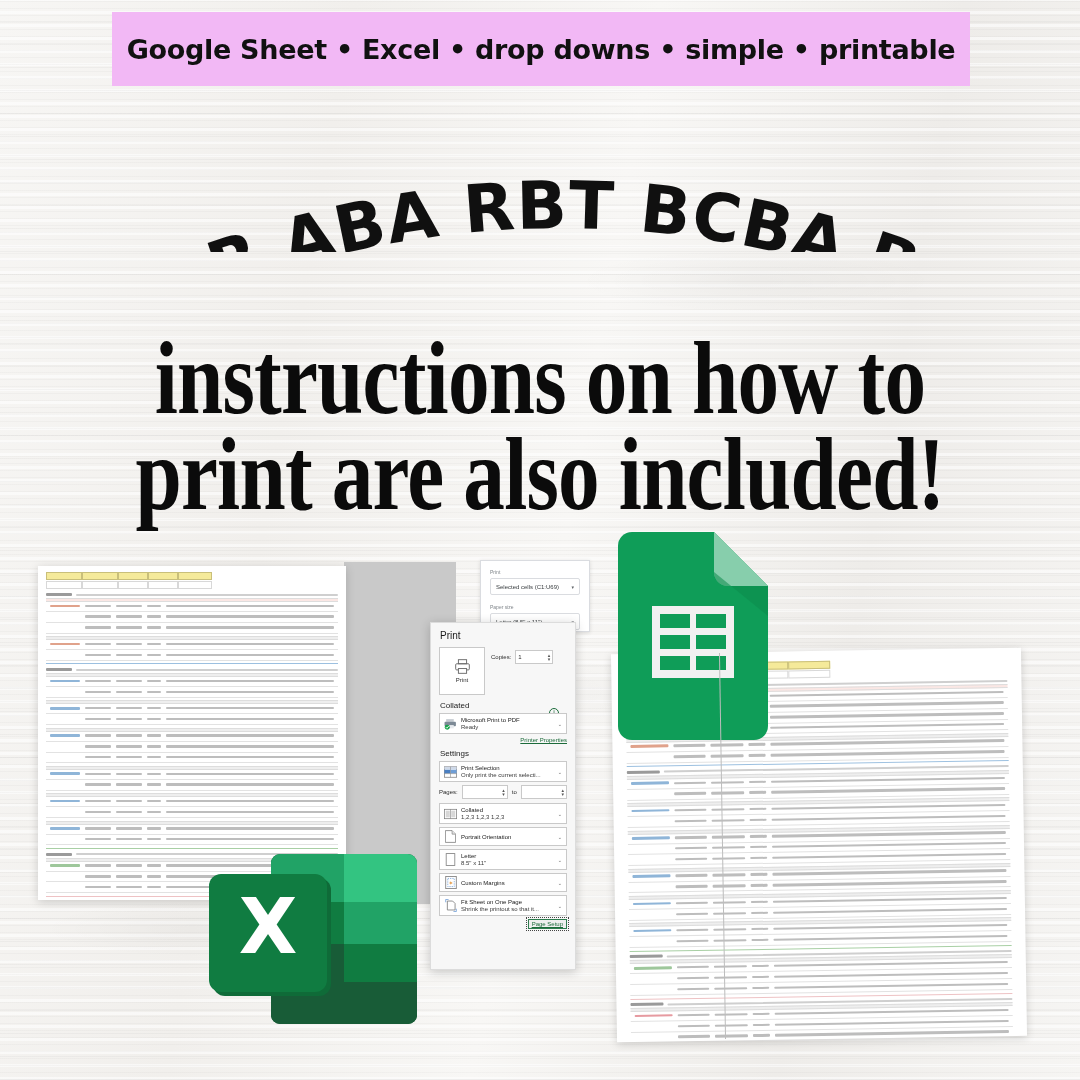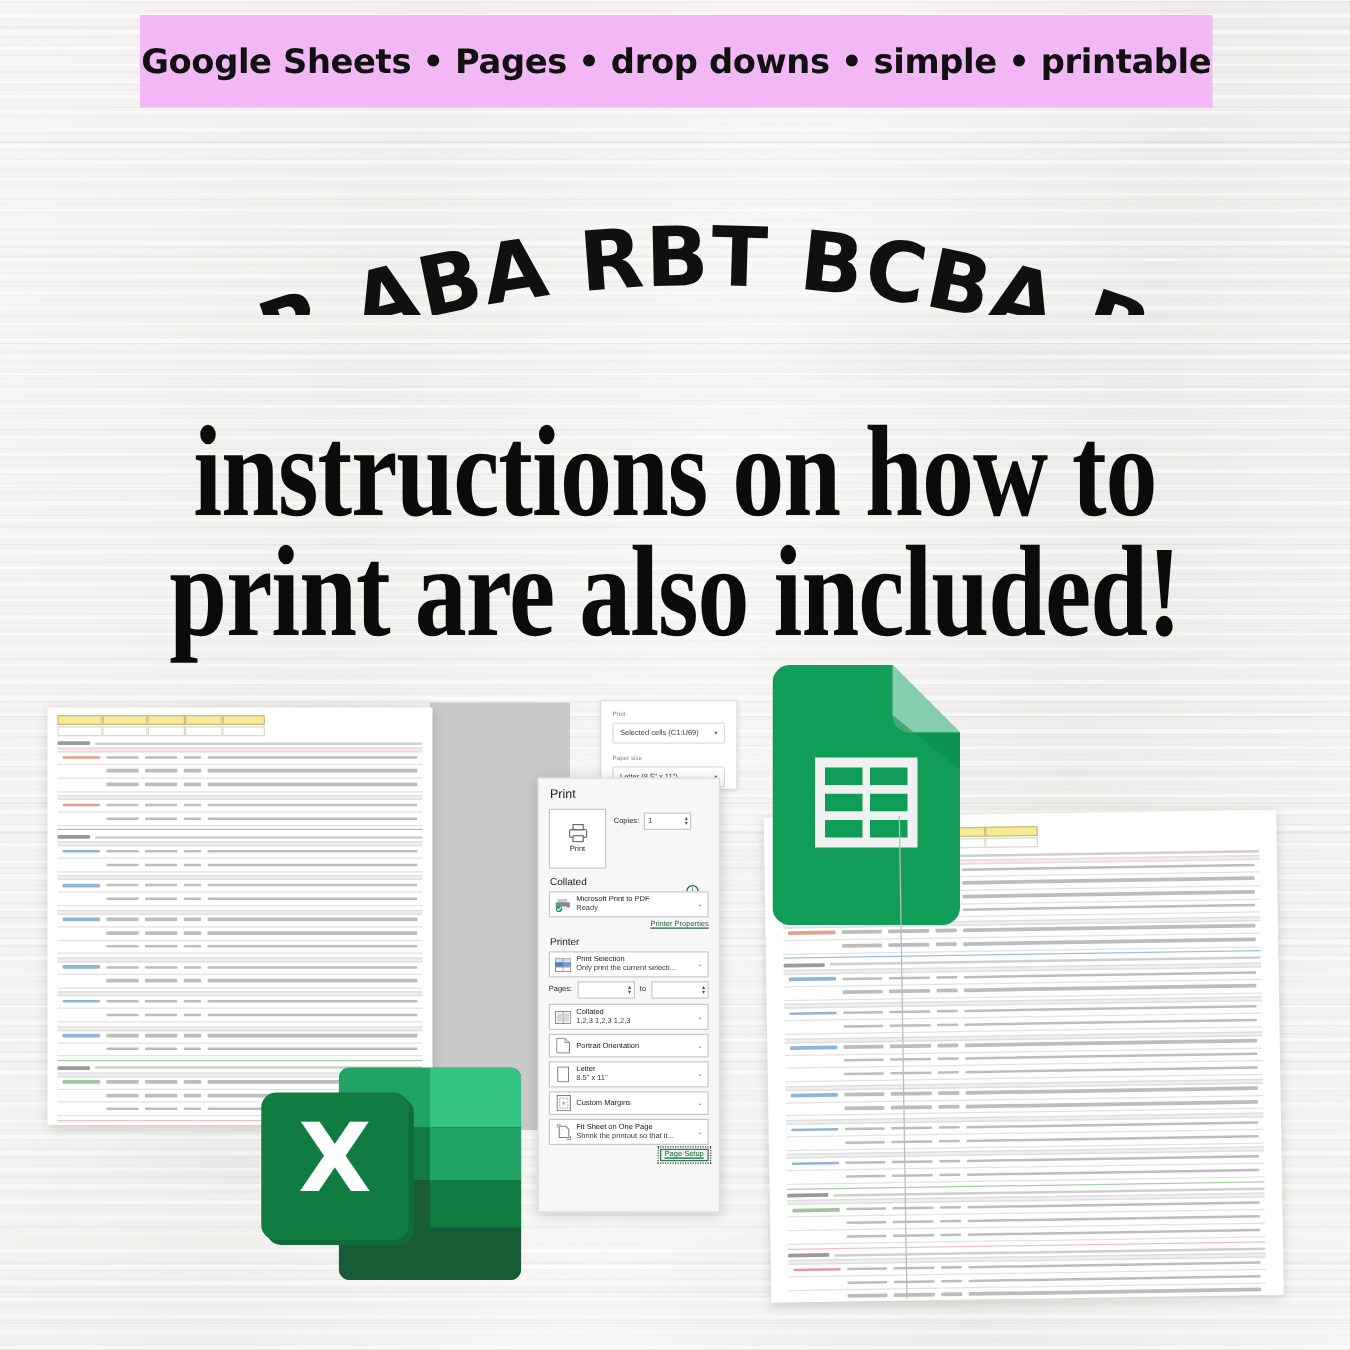--- a/index.html
+++ b/index.html
@@ -152,21 +152,21 @@
   
   #gsheets{position:absolute;left:618px;top:532px;width:150px;height:208px;}
   #excel{position:absolute;left:205px;top:848px;width:218px;height:182px;}
 </style>
 </head>
 <body>
 
 <div id="wood"></div>
 
 <div id="banner">
-  <span>Google Sheets • Pages • drop downs • simple • printable</span>
+  <span>Google Sheet • Excel • drop downs • simple • printable</span>
 </div>
 
 <svg id="arch" viewBox="0 0 1080 160">
   <defs>
     <path id="archpath" d="M 168,218 Q 540,64 912,200" fill="none"></path>
   </defs>
   <text>
     <textPath href="#archpath" startOffset="50%" text-anchor="middle">
       <tspan id="archtspan">FOR ABA RBT BCBA BA</tspan>
     </textPath>
@@ -742,21 +742,21 @@
       </span>
       <span class="txtcol">
         <span class="t1">Microsoft Print to PDF</span>
         <span class="t2">Ready</span>
       </span>
       <span class="car">⌄</span>
     </div>
 
     <a class="link">Printer Properties</a>
 
-    <div class="sec">Printer</div>
+    <div class="sec">Settings</div>
 
     <div class="rowbox" style="min-height:21px;">
       <span class="ico">
         <svg width="13" height="12" viewBox="0 0 16 14">
           <rect x="0.5" y="0.5" width="15" height="13" fill="#fff" stroke="#8a8a8a"></rect>
           <rect x="0.5" y="0.5" width="15" height="3.2" fill="#cfd9e8"></rect>
           <rect x="0.5" y="4.2" width="7.4" height="4.6" fill="#4a7fc1"></rect>
           <rect x="8" y="4.2" width="7.5" height="4.6" fill="#6f9ed6"></rect>
           <line x1="0.5" y1="9" x2="15.5" y2="9" stroke="#8a8a8a" stroke-width="0.7"></line>
           <line x1="8" y1="0.5" x2="8" y2="13.5" stroke="#8a8a8a" stroke-width="0.7"></line>

